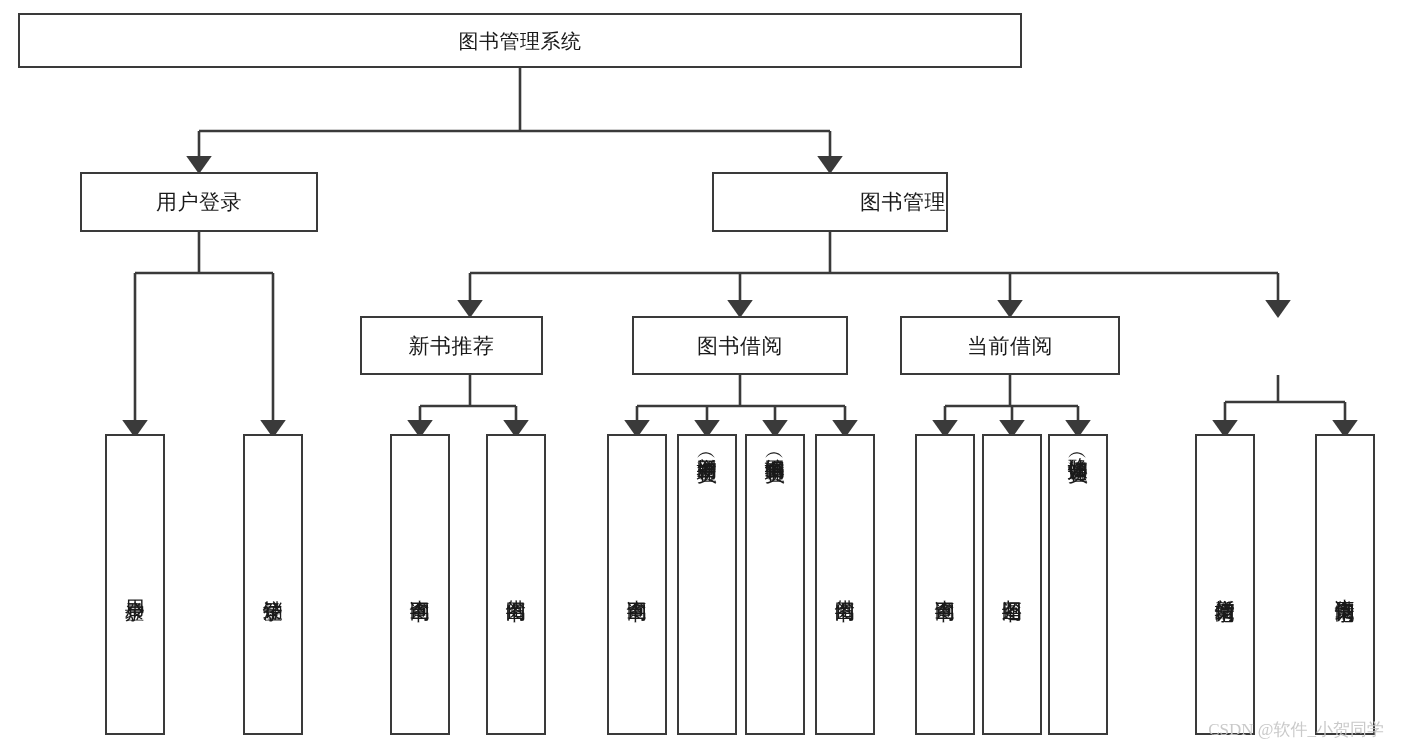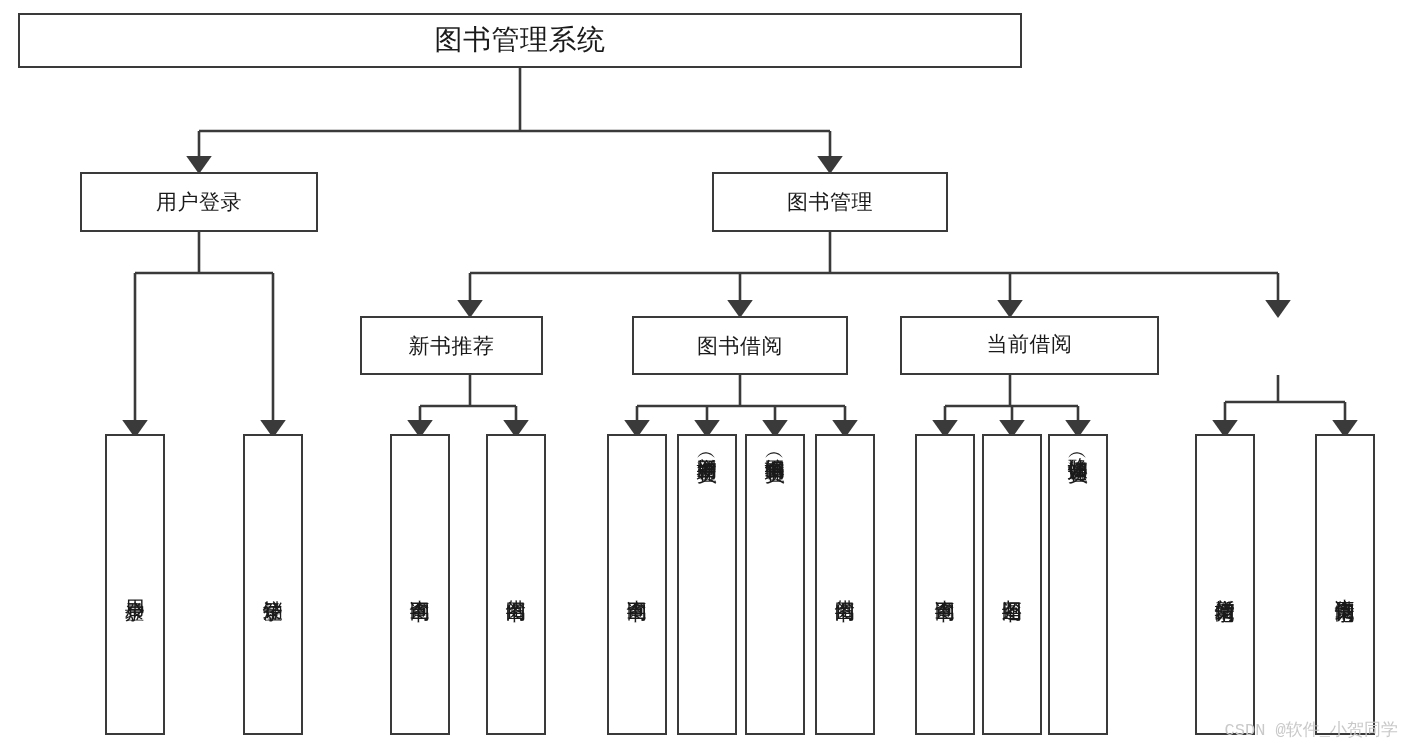--- a/index.html
+++ b/index.html
@@ -37,21 +37,21 @@
     justify-content: center;
     color: #1a1a1a;
   }
   .node-h .node-label {
     font-size: 21px;
     line-height: 1.1;
     letter-spacing: 0.5px;
     white-space: nowrap;
   }
   .node-root .node-label {
-    font-size: 28px;
+    font-size: 20px;
   }
   .node-v {
     align-items: flex-start;
     justify-content: center;
     padding-top: 4px;
   }
   .node-v .node-label {
     writing-mode: vertical-rl;
     text-orientation: upright;
     font-size: 20px;
@@ -60,27 +60,27 @@
     white-space: nowrap;
     display: block;
     margin-top: 2px;
   }
   .node-v.vpad-mid {
     align-items: center;
     padding-top: 0;
   }
   #watermark {
     position: absolute;
-    right: 7px;
+    right: 21px;
     bottom: 6px;
     font-size: 17px;
     color: #c9c9c9;
     white-space: nowrap;
     pointer-events: none;
-    font-family: Liberation Mono, monospace;
+    font-family: Liberation Serif, serif;
   }
 </style>
 </head>
 <body>
 
 <div id="diagram-root">
 
   <svg id="edge-layer" width="1405" height="747" viewBox="0 0 1405 747" xmlns="http://www.w3.org/2000/svg">
     <defs>
       <marker id="arrowhead" markerWidth="9" markerHeight="10" refX="3.2" refY="5" orient="auto" markerUnits="strokeWidth">
@@ -132,33 +132,33 @@
   </svg>
 
   <div class="node node-h node-root" style="left:18px; top:13px; width:1004px; height:55px;">
     <span class="node-label">图书管理系统</span>
   </div>
 
   <div class="node node-h" style="left:80px; top:172px; width:238px; height:60px;">
     <span class="node-label">用户登录</span>
   </div>
 
-  <div class="node node-h" style="left:712px; top:172px; width:236px; height:60px;">
+  <div class="node node-h" style="left:712px; top:172px; width:236px; height:60px;justify-content:flex-end;">
     <span class="node-label">图书管理</span>
   </div>
 
   <div class="node node-h" style="left:360px; top:316px; width:183px; height:59px;">
     <span class="node-label">新书推荐</span>
   </div>
 
   <div class="node node-h" style="left:632px; top:316px; width:216px; height:59px;">
     <span class="node-label">图书借阅</span>
   </div>
 
-  <div class="node node-h" style="left:900px; top:316px; width:259px; height:59px;font-family:Liberation Mono, monospace;">
+  <div class="node node-h" style="left:900px; top:316px; width:220px; height:59px;">
     <span class="node-label">当前借阅</span>
   </div>
 
 
   <div class="node node-v vpad-mid" style="left:105px; top:434px; width:60px; height:301px;">
     <span class="node-label">用户登录</span>
   </div>
 
   <div class="node node-v vpad-mid" style="left:243px; top:434px; width:60px; height:301px;">
     <span class="node-label">注销登录</span>

